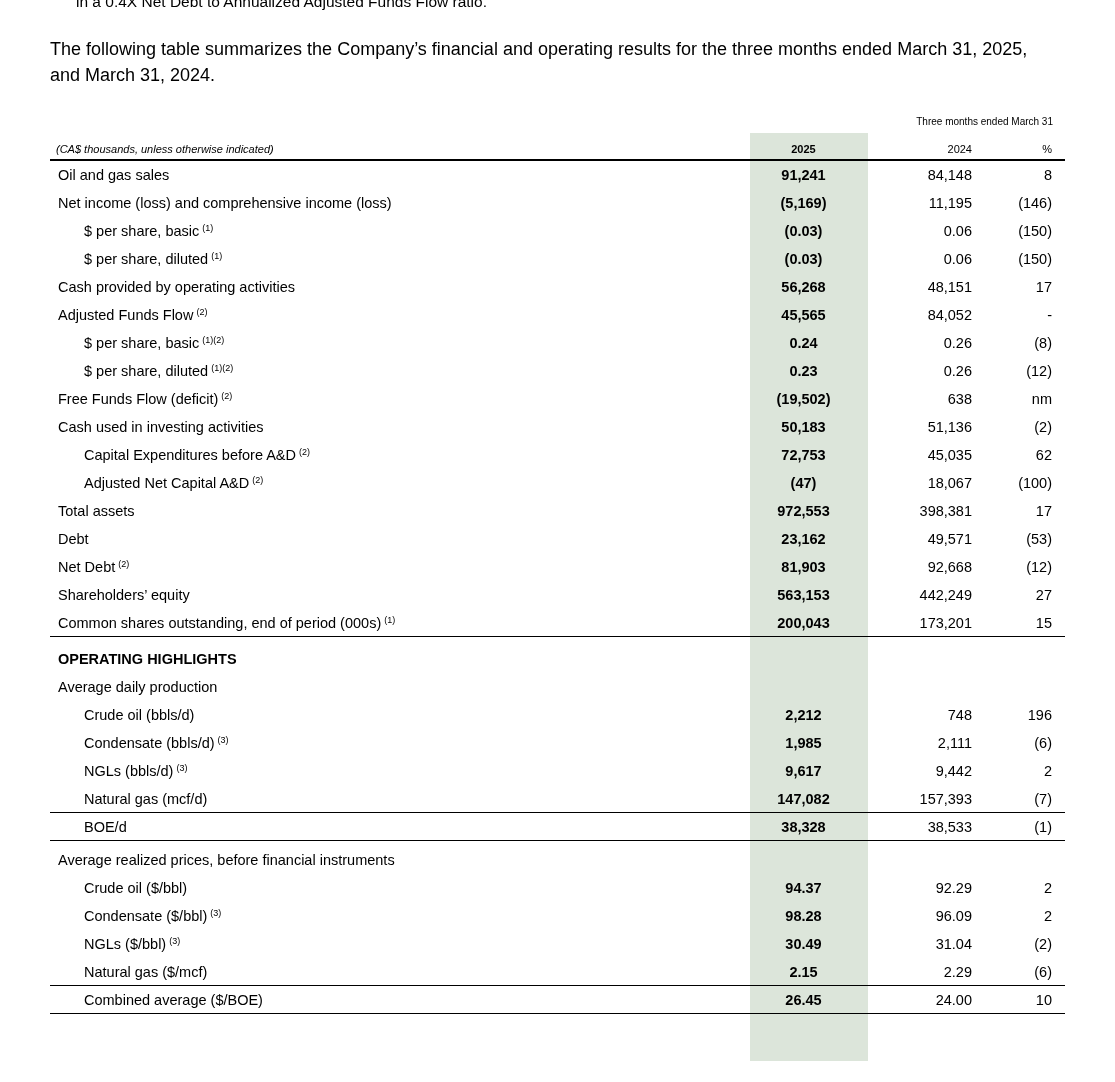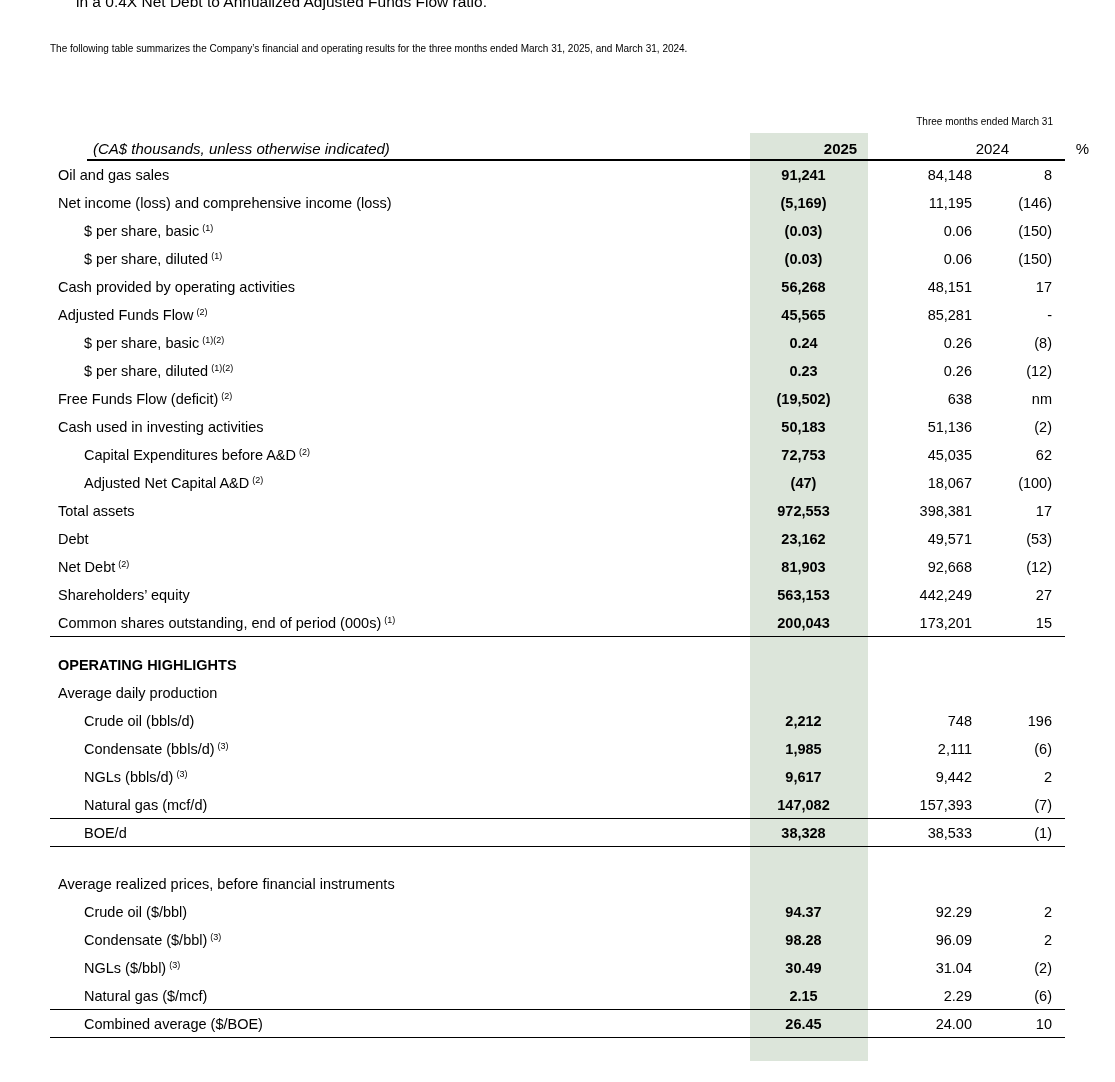--- a/index.html
+++ b/index.html
@@ -14,21 +14,21 @@
   .clipped-line {
     position: absolute;
     top: -7px; left: 76px;
     font-size: 15.5px;
     white-space: nowrap;
   }
   .intro {
     position: absolute;
     top: 36px; left: 50px;
     width: 1005px;
-    font-size: 10px;
+    font-size: 18px;
     line-height: 26px;
   }
   .table-area {
     position: absolute;
     top: 110px; left: 50px;
     width: 1015px;
   }
   .green-band {
     position: absolute;
     top: 23px; left: 700px;
@@ -50,37 +50,36 @@
     height: 28px;
     line-height: 28px;
     font-size: 14.5px;
   }
   .header-row {
     position: relative; z-index: 1;
     display: grid;
     grid-template-columns: 700px 118px 106px 91px;
     height: 27px;
     line-height: 30px;
-    font-size: 15px;
+    font-size: 11px;
     border-bottom: 2.5px solid #000;
-    margin-left: 37px;
   }
   .cell { overflow: hidden; white-space: nowrap; }
   .label { padding-left: 8px; }
   .label.indent { padding-left: 34px; }
   .bold { font-weight: 700; }
   .unit-note { font-style: italic; padding-left: 6px; }
   .v2025 { text-align: center; padding-right: 11px; font-weight: 700; }
   .v2024 { text-align: right; padding-right: 2px; }
   .vpct  { text-align: right; padding-right: 13px; }
   .header-row .v2024, .header-row .vpct { font-weight: 400; }
   .rule-below { border-bottom: 1.5px solid #000; }
   .first-section { margin-top: 11px; }
-  .section-gap { margin-top: 14px; }
-  .gap-above { margin-top: 23px; }
+  .section-gap { margin-top: 8px; }
+  .gap-above { margin-top: 5px; }
   sup {
     font-size: 9px;
     margin-left: 3px;
     vertical-align: baseline;
     position: relative;
     top: -5px;
   }
 </style>
 </head>
 <body>
@@ -128,21 +127,21 @@
       </div>
       <div class="trow">
         <div class="cell label"><span>Cash provided by operating activities</span></div>
         <div class="cell v2025">56,268</div>
         <div class="cell v2024">48,151</div>
         <div class="cell vpct">17</div>
       </div>
       <div class="trow">
         <div class="cell label"><span>Adjusted Funds Flow</span><sup>(2)</sup></div>
         <div class="cell v2025">45,565</div>
-        <div class="cell v2024">85,281</div>
+        <div class="cell v2024">84,052</div>
         <div class="cell vpct">-</div>
       </div>
       <div class="trow">
         <div class="cell label indent"><span>$ per share, basic</span><sup>(1)(2)</sup></div>
         <div class="cell v2025">0.24</div>
         <div class="cell v2024">0.26</div>
         <div class="cell vpct">(8)</div>
       </div>
       <div class="trow">
         <div class="cell label indent"><span>$ per share, diluted</span><sup>(1)(2)</sup></div>

